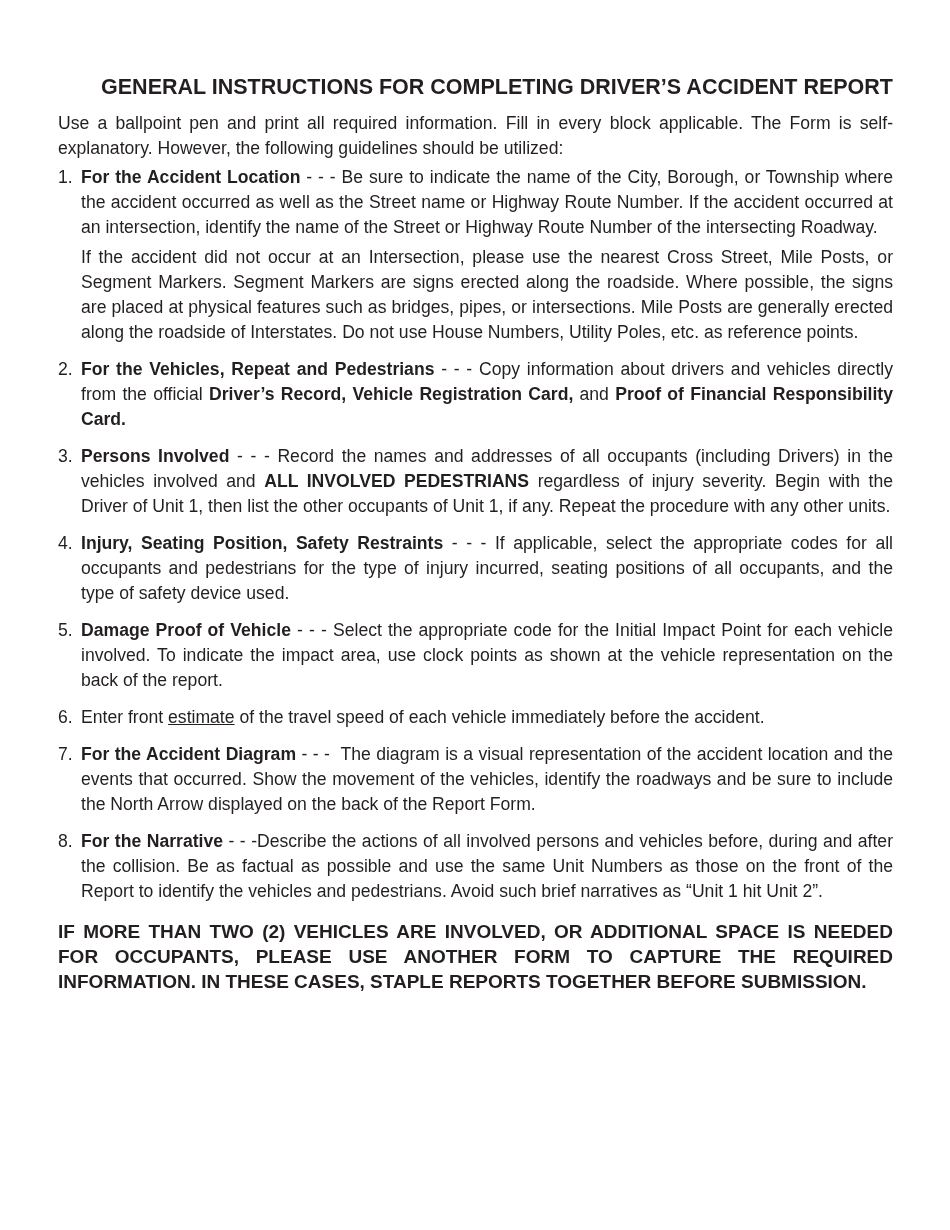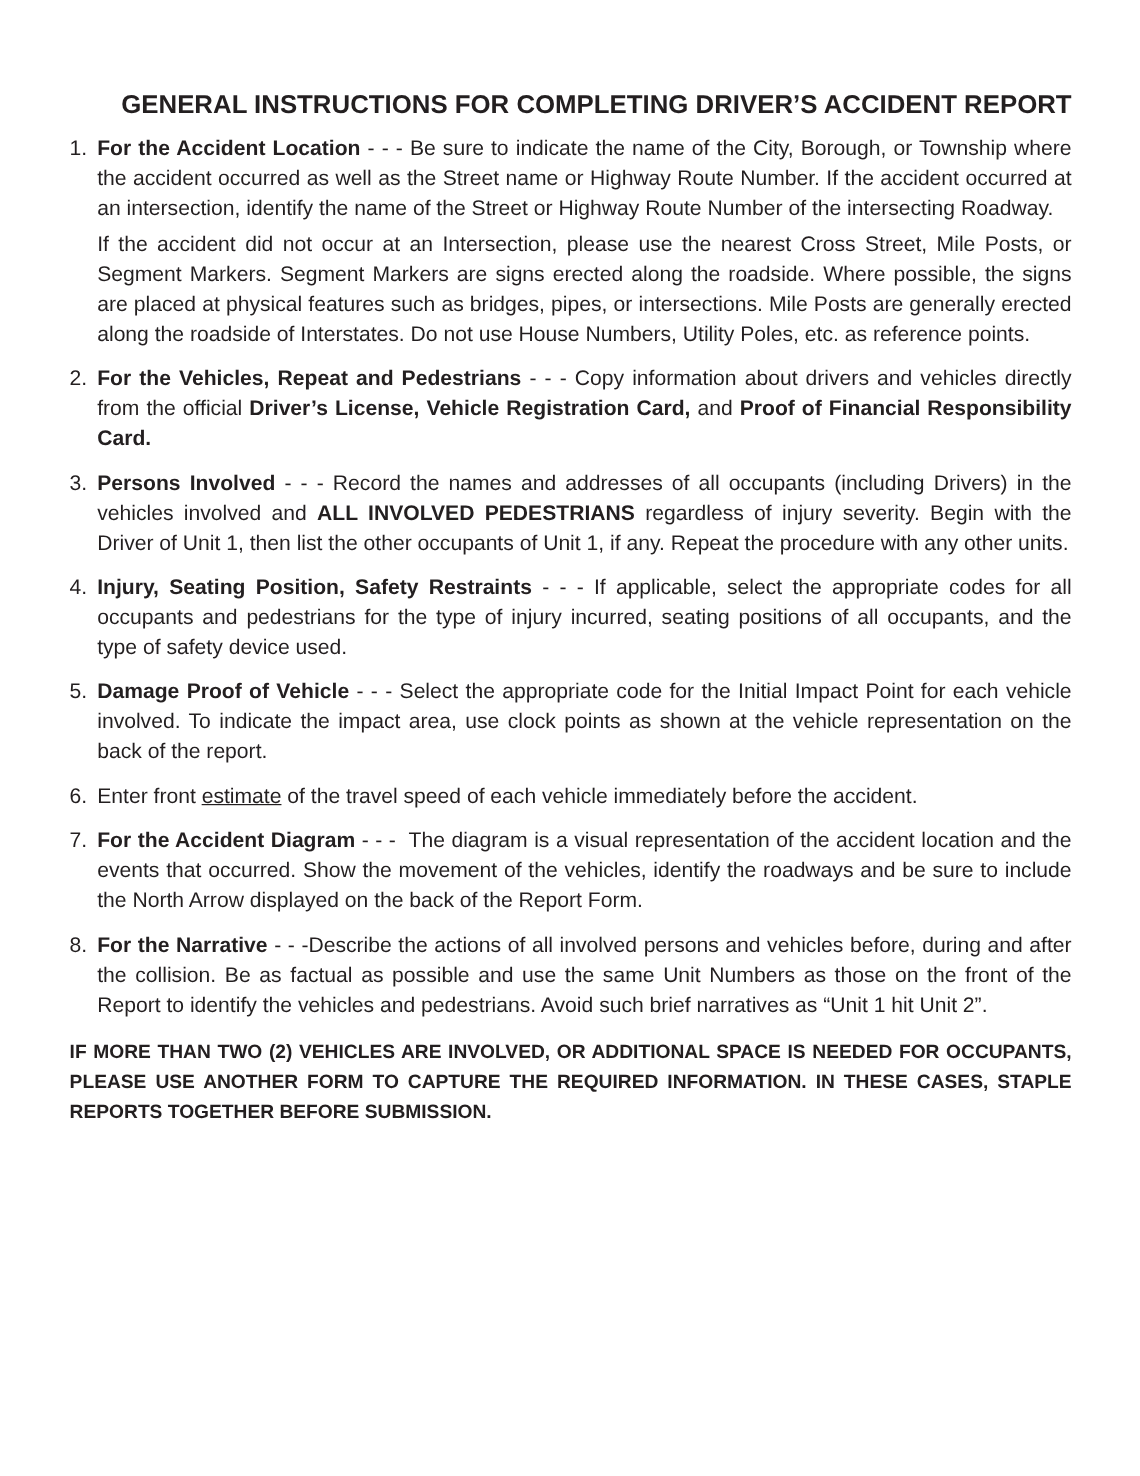--- a/index.html
+++ b/index.html
@@ -10,41 +10,42 @@
     .intro { font-size: 17.6px; line-height: 25px; text-align: justify; margin: 0 0 4px 0; }
     ol.items { list-style: none; margin: 0; padding: 0; }
     .item { position: relative; padding-left: 23px; font-size: 17.6px; line-height: 25px; text-align: justify; }
     .item .num { position: absolute; left: 0; top: 0; }
     .item p { margin: 0; }
     .item .para2 { margin-top: 5px; }
     .item + .item { margin-top: 12px; }
     .item.first + .item { margin-top: 12px; }
     b, .b { font-weight: bold; }
     u { }
-    .notice { font-weight: bold; font-size: 16px; line-height: 25px; text-align: justify; margin-top: 15px; }
+    .notice { font-weight: bold; font-size: 19px; line-height: 25px; text-align: justify; margin-top: 15px; }
   </style>
 </head>
 <body>
 
 <div class="page">
   <h1 class="title">GENERAL INSTRUCTIONS FOR COMPLETING DRIVER’S ACCIDENT REPORT</h1>
+  <p class="intro">Use a ballpoint pen and print all required information. Fill in every block applicable. The Form is self-explanatory. However, the following guidelines should be utilized:</p>
 
   <ol class="items">
     <li class="item first">
       <span class="num">1.</span>
       <p>
         <b>For the Accident Location</b><span> - - - </span><span>Be sure to indicate the name of the City, Borough, or Township where the accident occurred as well as the Street name or Highway Route Number. If the accident occurred at an intersection, identify the name of the Street or Highway Route Number of the intersecting Roadway.</span>
       </p>
       <p class="para2">If the accident did not occur at an Intersection, please use the nearest Cross Street, Mile Posts, or Segment Markers. Segment Markers are signs erected along the roadside. Where possible, the signs are placed at physical features such as bridges, pipes, or intersections. Mile Posts are generally erected along the roadside of Interstates. Do not use House Numbers, Utility Poles, etc. as reference points.</p>
     </li>
 
     <li class="item">
       <span class="num">2.</span>
       <p>
-        <b>For the Vehicles, Repeat and Pedestrians</b><span> - - - </span><span>Copy information about drivers and vehicles directly from the official </span><b>Driver’s License, Vehicle Registration Card,</b><span> and </span><b>Proof of Financial Responsibility Card.</b>
+        <b>For the Vehicles, Repeat and Pedestrians</b><span> - - - </span><span>Copy information about drivers and vehicles directly from the official </span><b>Driver’s Record, Vehicle Registration Card,</b><span> and </span><b>Proof of Financial Responsibility Card.</b>
       </p>
     </li>
 
     <li class="item">
       <span class="num">3.</span>
       <p>
         <b>Persons Involved</b><span> - - - </span><span>Record the names and addresses of all occupants (including Drivers) in the vehicles involved and </span><b>ALL INVOLVED PEDESTRIANS</b><span> regardless of injury severity. Begin with the Driver of Unit 1, then list the other occupants of Unit 1, if any. Repeat the procedure with any other units.</span>
       </p>
     </li>
 

